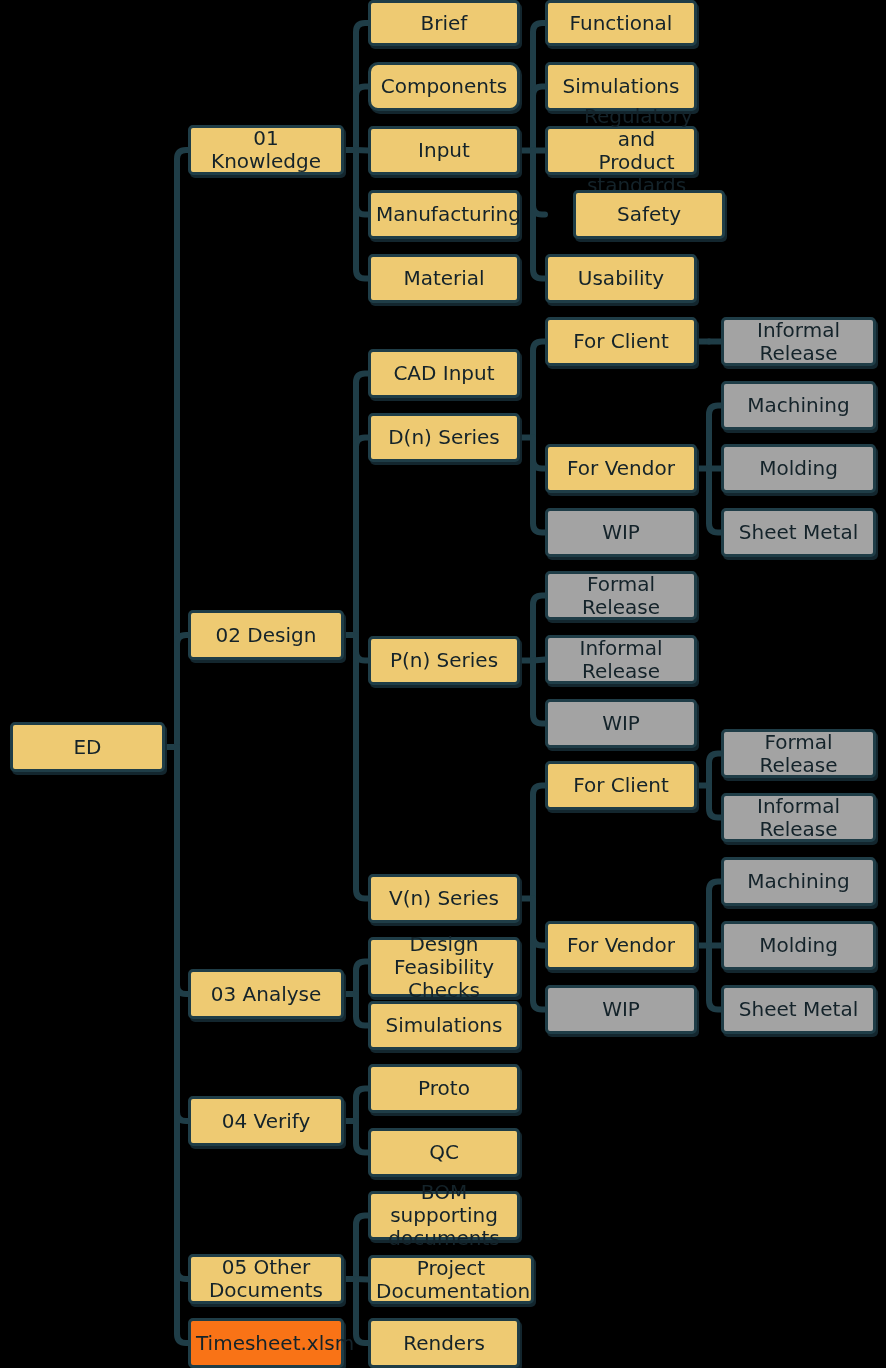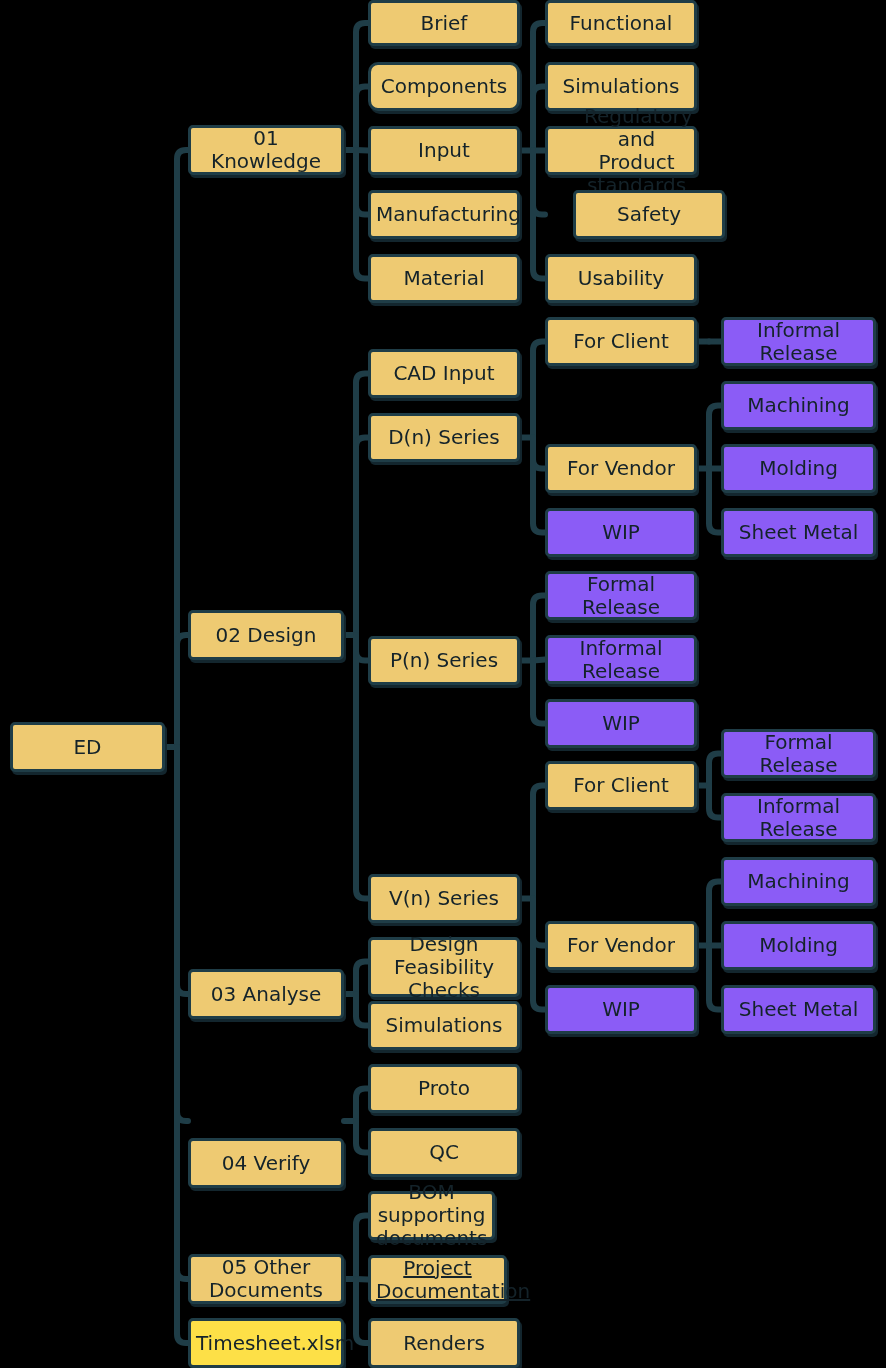--- a/index.html
+++ b/index.html
@@ -38,22 +38,22 @@
     line-height: 1.15;
     padding: 2px 5px;
     box-shadow: 2px 3px 0 rgba(20,40,48,0.95);
     z-index: 3;
   }
   .node .label {
     display: block;
     width: 100%;
   }
   .fill-yellow { background: #EECA72; }
-  .fill-teal   { background: #8b5cf6; }
-  .fill-orange { background: #fde047; }
+  .fill-teal   { background: #a3a3a3; }
+  .fill-orange { background: #f97316; }
 </style>
 </head>
 <body>
 
 <div id="canvas">
   <svg id="wires" viewBox="0 0 886 1368" xmlns="http://www.w3.org/2000/svg">
       <path d="M 165 747 L 177 747" fill="none" stroke="#1F3D47" stroke-width="6" stroke-linecap="round" stroke-linejoin="round"></path>
       <path d="M 177 747 L 177 159 Q 177 150 186 150 L 188 150" fill="none" stroke="#1F3D47" stroke-width="6" stroke-linecap="round" stroke-linejoin="round"></path>
       <path d="M 177 747 L 177 644 Q 177 635 186 635 L 188 635" fill="none" stroke="#1F3D47" stroke-width="6" stroke-linecap="round" stroke-linejoin="round"></path>
       <path d="M 177 747 L 177 985 Q 177 994 186 994 L 188 994" fill="none" stroke="#1F3D47" stroke-width="6" stroke-linecap="round" stroke-linejoin="round"></path>
@@ -119,21 +119,21 @@
       </div>
       <div class="node fill-yellow" style="left: 188px; top: 125px; width: 156px; height: 50px;">
         <span class="label">01 Knowledge</span>
       </div>
       <div class="node fill-yellow" style="left: 188px; top: 610px; width: 156px; height: 50px;">
         <span class="label">02 Design</span>
       </div>
       <div class="node fill-yellow" style="left: 188px; top: 969px; width: 156px; height: 50px;">
         <span class="label">03 Analyse</span>
       </div>
-      <div class="node fill-yellow" style="left: 188px; top: 1096px; width: 156px; height: 50px; margin-top: 42px;">
+      <div class="node fill-yellow" style="left: 188px; top: 1096px; width: 156px; height: 50px;">
         <span class="label">04 Verify</span>
       </div>
       <div class="node fill-yellow" style="left: 188px; top: 1254px; width: 156px; height: 50px;">
         <span class="label">05 Other Documents</span>
       </div>
       <div class="node fill-orange" style="left: 188px; top: 1318px; width: 156px; height: 50px;">
         <span class="label">Timesheet.xlsm</span>
       </div>
       <div class="node fill-yellow" style="left: 368px; top: 0px; width: 152px; height: 46px;">
         <span class="label">Brief</span>
@@ -236,23 +236,23 @@
       </div>
       <div class="node fill-yellow" style="left: 368px; top: 1001px; width: 152px; height: 49px; justify-content: flex-end;">
         <span class="label">Simulations</span>
       </div>
       <div class="node fill-yellow" style="left: 368px; top: 1064px; width: 152px; height: 49px;">
         <span class="label">Proto</span>
       </div>
       <div class="node fill-yellow" style="left: 368px; top: 1128px; width: 152px; height: 49px;">
         <span class="label">QC</span>
       </div>
-      <div class="node fill-yellow" style="left: 368px; top: 1191px; width: 127px; height: 49px;">
+      <div class="node fill-yellow" style="left: 368px; top: 1191px; width: 152px; height: 49px;">
         <span class="label">BOM supporting documents</span>
       </div>
-      <div class="node fill-yellow" style="left: 368px; top: 1255px; width: 139px; height: 49px; text-decoration: underline;">
+      <div class="node fill-yellow" style="left: 368px; top: 1255px; width: 166px; height: 49px;">
         <span class="label">Project Documentation</span>
       </div>
       <div class="node fill-yellow" style="left: 368px; top: 1318px; width: 152px; height: 50px;">
         <span class="label">Renders</span>
       </div>
     </div>
 </div>
 
 </body></html>

